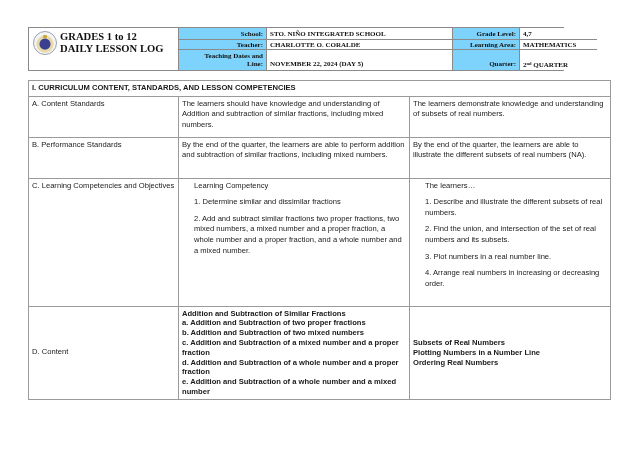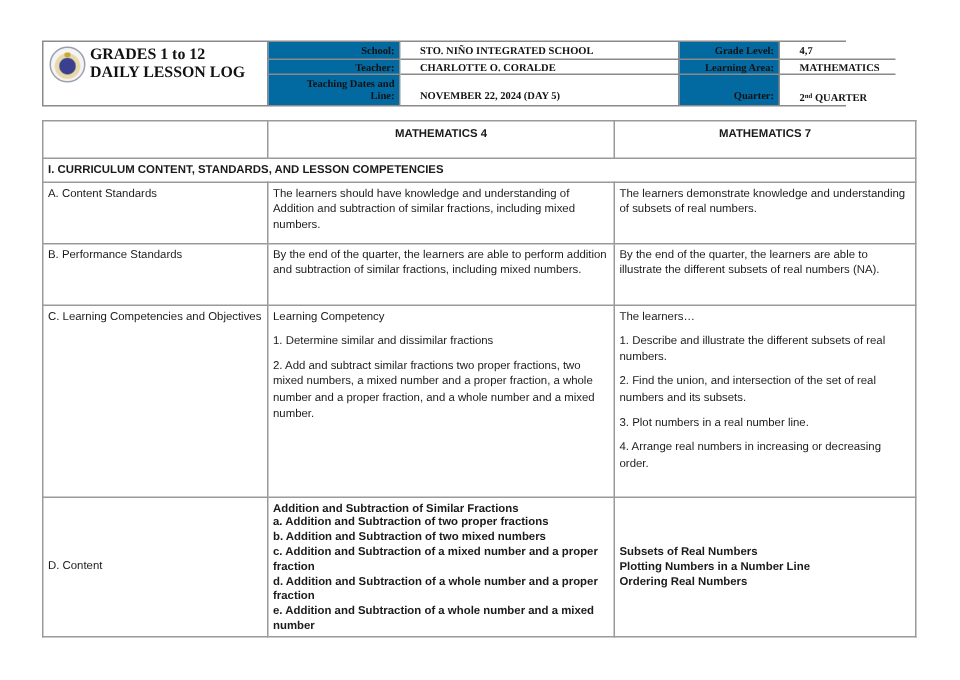--- a/index.html
+++ b/index.html
@@ -6,34 +6,34 @@
   body { width: 640px; height: 453px; position: relative; overflow: hidden; font-family: "Liberation Sans", sans-serif; color: #111; }
 
   
   .hdr { position: absolute; left: 28px; top: 27px; width: 536px; height: 44px; border: 1px solid #8a8a8a; box-sizing: border-box; }
   .hdr-brand { position: absolute; left: 0; top: 0; width: 150px; height: 42px; border-right: 1px solid #8a8a8a; box-sizing: border-box; }
   .logo { position: absolute; left: 4px; top: 3px; width: 24px; height: 24px; border-radius: 50%; border: 1px solid #9aa0b0; box-sizing: border-box; background: radial-gradient(circle at 50% 55%, #3a3f8f 0 5px, #e7d9a8 6px 8px, #f4f4f4 9px); }
   .logo::after { content: ""; position: absolute; left: 9px; top: 3px; width: 4px; height: 3px; background: #c8a83a; border-radius: 1px; }
   .brand-text { position: absolute; left: 31px; top: 3px; font-family: "Liberation Serif", serif; font-weight: bold; font-size: 10.6px; line-height: 11.5px; color: #111; white-space: nowrap; }
 
   .hcell { position: absolute; box-sizing: border-box; font-family: "Liberation Serif", serif; font-weight: bold; font-size: 7px; line-height: 8px; white-space: nowrap; overflow: hidden; }
-  .hlabel { background: #0369a1; text-align: right; padding-right: 3px; border-right: 1px solid #8a8a8a; }
-  .hval { background: #ffffff; padding-left: 13px; border-right: 1px solid #8a8a8a; }
+  .hlabel { background: #7dd3fc; text-align: right; padding-right: 3px; border-right: 1px solid #8a8a8a; }
+  .hval { background: #ffffff; padding-left: 3px; border-right: 1px solid #8a8a8a; }
   .hrow-line { border-bottom: 1px solid #8a8a8a; }
   .sup { font-size: 4.5px; vertical-align: 2px; }
 
   
   .tbl { position: absolute; left: 28px; top: 80px; width: 582px; border-collapse: collapse; table-layout: fixed; }
   .tbl td { border: 1px solid #9a9a9a; vertical-align: top; font-size: 7.6px; line-height: 10.6px; padding: 2px 3px 2px 3px; color: #1a1a1a; }
   .tbl .col-a { width: 150px; }
   .tbl .col-b { width: 231px; }
   .tbl .col-c { width: 201px; }
   .th-cell { text-align: center; font-weight: bold; font-size: 7.6px; height: 19px; vertical-align: top !important; padding-top: 3px !important; }
   .section-cell { font-weight: bold; font-size: 7.6px; height: 10px; }
-  .p { margin: 0 0 6px 0; }
+  .p { margin: 0 0 6px 12px; }
   .p:last-child { margin-bottom: 0; }
   .content-list div { font-weight: bold; line-height: 9.8px; }
   .mid { vertical-align: middle !important; }
 </style>
 </head>
 <body>
 
 <div class="hdr">
   <div class="hdr-brand">
     <div class="logo"></div>
@@ -63,25 +63,20 @@
   <div class="hcell hval" style="left:491px; top:22px; width:77px; height:20px; padding-top:10px; border-right:none;"><span>2</span><span class="sup">nd</span><span> QUARTER</span></div>
 </div>
 
 <table class="tbl">
   <colgroup>
     <col class="col-a">
       <col class="col-b">
       <col class="col-c">
   </colgroup>
   <tbody>
-      <tr>
-    <td class="th-cell"></td>
-    <td class="th-cell">MATHEMATICS 4</td>
-    <td class="th-cell">MATHEMATICS 7</td>
-  </tr>
   <tr>
     <td colspan="3" class="section-cell">I. CURRICULUM CONTENT, STANDARDS, AND LESSON COMPETENCIES</td>
   </tr>
 
   <tr style="height:41px;margin-top:40px;">
     <td>A. Content Standards</td>
     <td>The learners should have knowledge and understanding of Addition and subtraction of similar fractions, including mixed numbers.</td>
     <td>The learners demonstrate knowledge and understanding of subsets of real numbers.</td>
   </tr>
 

